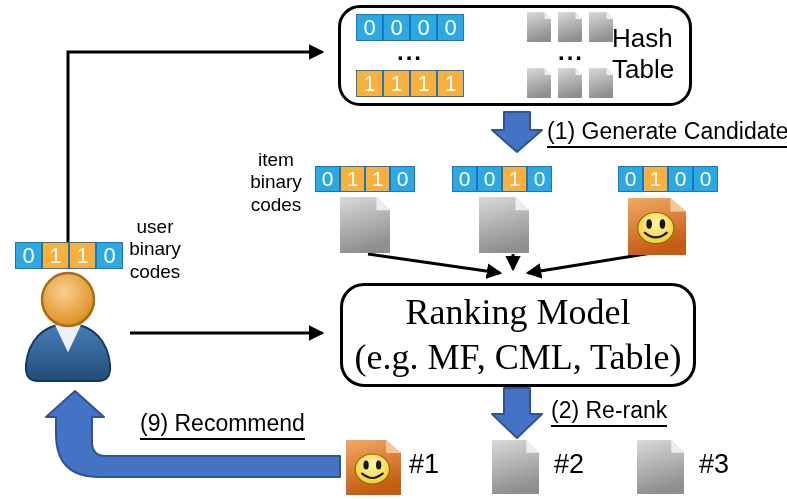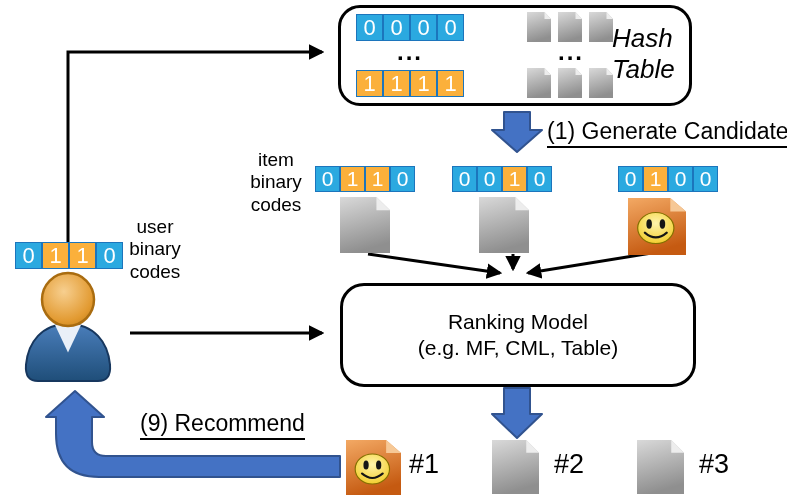--- a/index.html
+++ b/index.html
@@ -3,40 +3,40 @@
 <meta charset="utf-8">
 <style>
   html,body{margin:0;padding:0;background:#fff;}
   body{font-family:"Liberation Sans",sans-serif;color:#000;}
   .canvas{position:relative;width:787px;height:499px;background:#fff;overflow:hidden;}
   .overlay{position:absolute;left:0;top:0;width:787px;height:499px;pointer-events:none;}
 
   .box{position:absolute;border:3.5px solid #000;border-radius:24px;background:#fff;box-sizing:border-box;}
   .hash-box{left:338px;top:5px;width:354px;height:101px;border-radius:22px;}
   .model-box{left:340px;top:283px;width:356px;height:104px;display:flex;flex-direction:column;align-items:center;justify-content:center;line-height:1.25;}
-  .model-box .line{font-size:21px;white-space:nowrap;}
+  .model-box .line{font-size:36px;white-space:nowrap;font-family:Liberation Serif, serif;}
 
   .code{position:absolute;display:flex;}
   .bit{display:flex;align-items:center;justify-content:center;color:#fff;
        border:1.5px solid var(--bit-border,#1C75BC);box-sizing:border-box;}
   .code-lg .bit{width:27px;height:27px;font-size:22px;}
   .code-md .bit{width:25px;height:26px;font-size:21px;}
   .bit-0{background:var(--bit-zero-fill,#2BA9E0);}
   .bit-1{background:var(--bit-one-fill,#FBB03B);}
 
   .docs-row{position:absolute;display:flex;gap:7px;}
   .doc-sm{width:24px;height:30px;}
   .doc{position:absolute;}
   .doc svg,.doc-sm svg{display:block;}
 
   .lbl{position:absolute;white-space:nowrap;}
   .step-lbl{font-size:23px;}
   .step-lbl span{display:inline-block;border-bottom:2px solid #000;padding-bottom:1px;}
   .side-lbl{white-space:normal;text-align:center;font-size:19px;line-height:1.18;}
-  .hash-title{left:612px;top:23px;width:88px;font-size:26px;line-height:1.2;white-space:normal;font-style:italic;}
+  .hash-title{left:612px;top:23px;width:88px;font-size:26px;line-height:1.2;white-space:normal;}
   .dots{font-size:24px;font-weight:bold;letter-spacing:2px;text-align:center;}
   .rank-lbl{font-size:27px;}
   .user-wrap{position:absolute;left:22px;top:271px;width:92px;height:112px;}
 </style>
 </head>
 <body>
 
 <div class="canvas">
 
   <svg class="overlay" viewBox="0 0 787 499">
@@ -250,20 +250,23 @@
             <stop offset="0.7" stop-color="#E29A31"></stop>
             <stop offset="1" stop-color="#C07E17"></stop>
         </radialGradient>
       </defs>
       <path d="M46,52 C20,52 6,70 4,92 C3,104 8,108 16,108 L76,108 C84,108 89,104 88,92 C86,70 72,52 46,52 Z" fill="url(#ubody)" stroke="#17375E" stroke-width="2"></path>
       <path d="M33,53 L46,80 L59,53 Z" fill="#EAF0F8"></path>
       <circle cx="46" cy="28" r="26" fill="url(#uhead)" stroke="#A96C10" stroke-width="2.5"></circle>
     </svg>
   </div>
 
+  <div class="lbl step-lbl" style="left:551px;top:397px">
+    <span>(2) Re-rank</span>
+  </div>
 
   <div class="lbl step-lbl" style="left:140px;top:410px">
     <span>(9) Recommend</span>
   </div>
 
   <div class="doc" style="left:346px;top:440px;width:55px;height:55px">
       <svg viewBox="0 0 48 55" width="100%" height="100%" preserveAspectRatio="none">
       <defs>
         <linearGradient id="dg4" x1="0" y1="0" x2="0.3" y2="1">
           <stop offset="0" stop-color="#F3A964"></stop>

